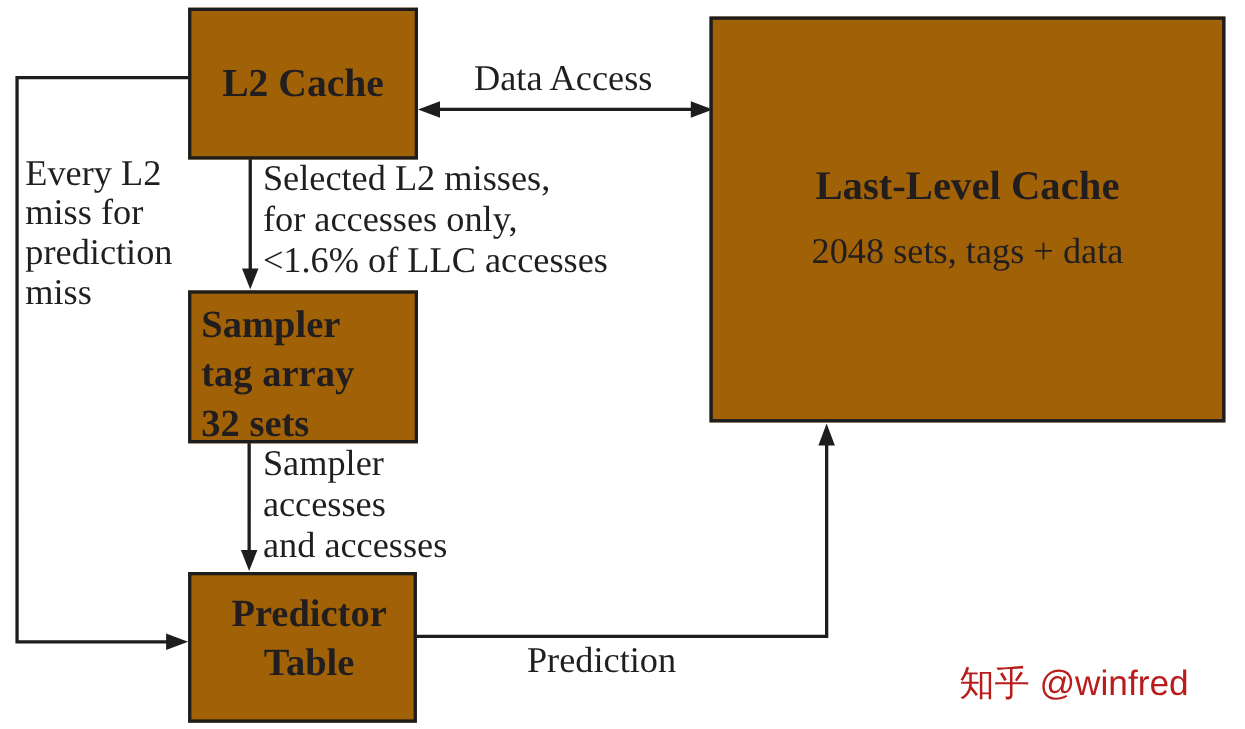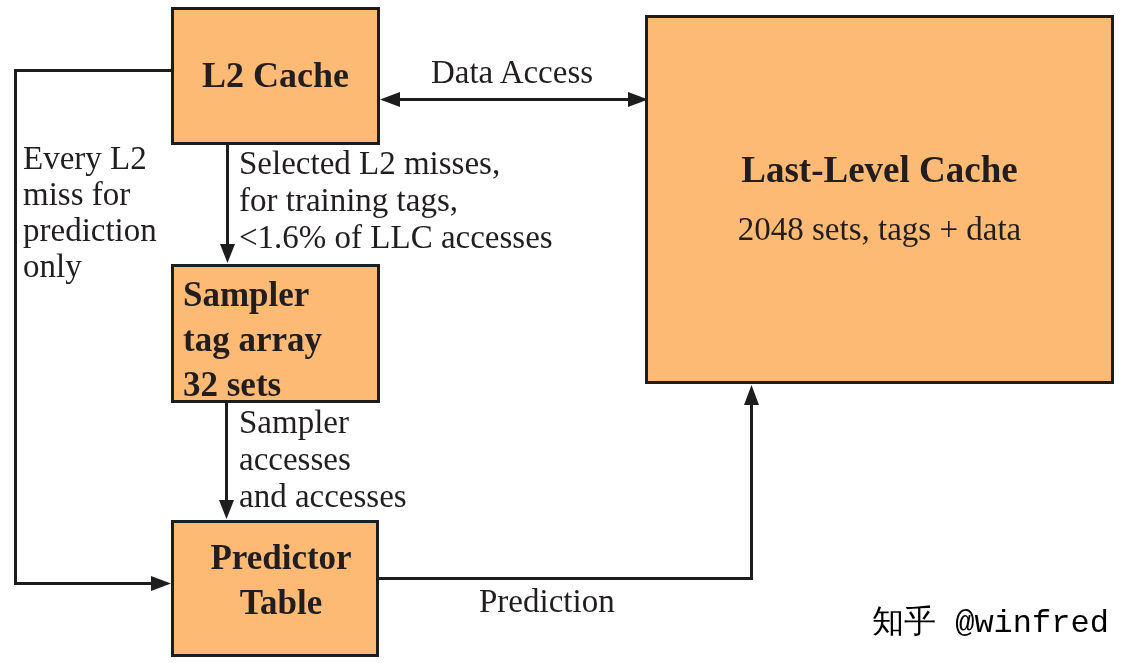--- a/index.html
+++ b/index.html
@@ -20,21 +20,21 @@
     position: absolute;
     left: 0; top: 0;
     width: 1132px;
     height: 663px;
     z-index: 0;
   }
   .node {
     position: absolute;
     box-sizing: border-box;
     border: 3px solid #1d1d1d;
-    background: #fdba74;
+    background: #a16207;
     z-index: 1;
   }
   .node-center {
     display: flex;
     flex-direction: column;
     align-items: center;
     justify-content: center;
     text-align: center;
   }
   .node-title {
@@ -60,23 +60,23 @@
     z-index: 2;
     font-size: 33px;
     line-height: 37px;
     white-space: nowrap;
   }
   #every-miss { line-height: 36px; }
   #data-access { text-align: center; }
   #watermark {
     position: absolute;
     z-index: 2;
-    font-family: Liberation Mono, monospace;
+    font-family: Liberation Sans, sans-serif;
     font-size: 32px;
-    color: #000000;
+    color: #b91c1c;
     white-space: nowrap;
   }
 </style>
 </head>
 <body>
 
 <div id="stage">
 
   <svg id="wires" viewBox="0 0 1132 663" xmlns="http://www.w3.org/2000/svg">
 
@@ -132,26 +132,26 @@
   </div>
 
   <div id="data-access" class="edge-label" style="left:380px; top:54px; width:264px;">
     <span>Data Access</span>
   </div>
 
   <div id="every-miss" class="edge-label" style="left:23px; top:140px;">
     <div>Every L2</div>
     <div>miss for</div>
     <div>prediction</div>
-    <div>only</div>
+    <div>miss</div>
   </div>
 
   <div id="selected-misses" class="edge-label" style="left:239px; top:145px;">
     <div>Selected L2 misses,</div>
-    <div>for training tags,</div>
+    <div>for accesses only,</div>
     <div>&lt;1.6% of LLC accesses</div>
   </div>
 
   <div id="sampler-accesses" class="edge-label" style="left:239px; top:404px;">
     <div>Sampler</div>
     <div>accesses</div>
     <div>and accesses</div>
   </div>
 
   <div id="prediction" class="edge-label" style="left:479px; top:583px;">

